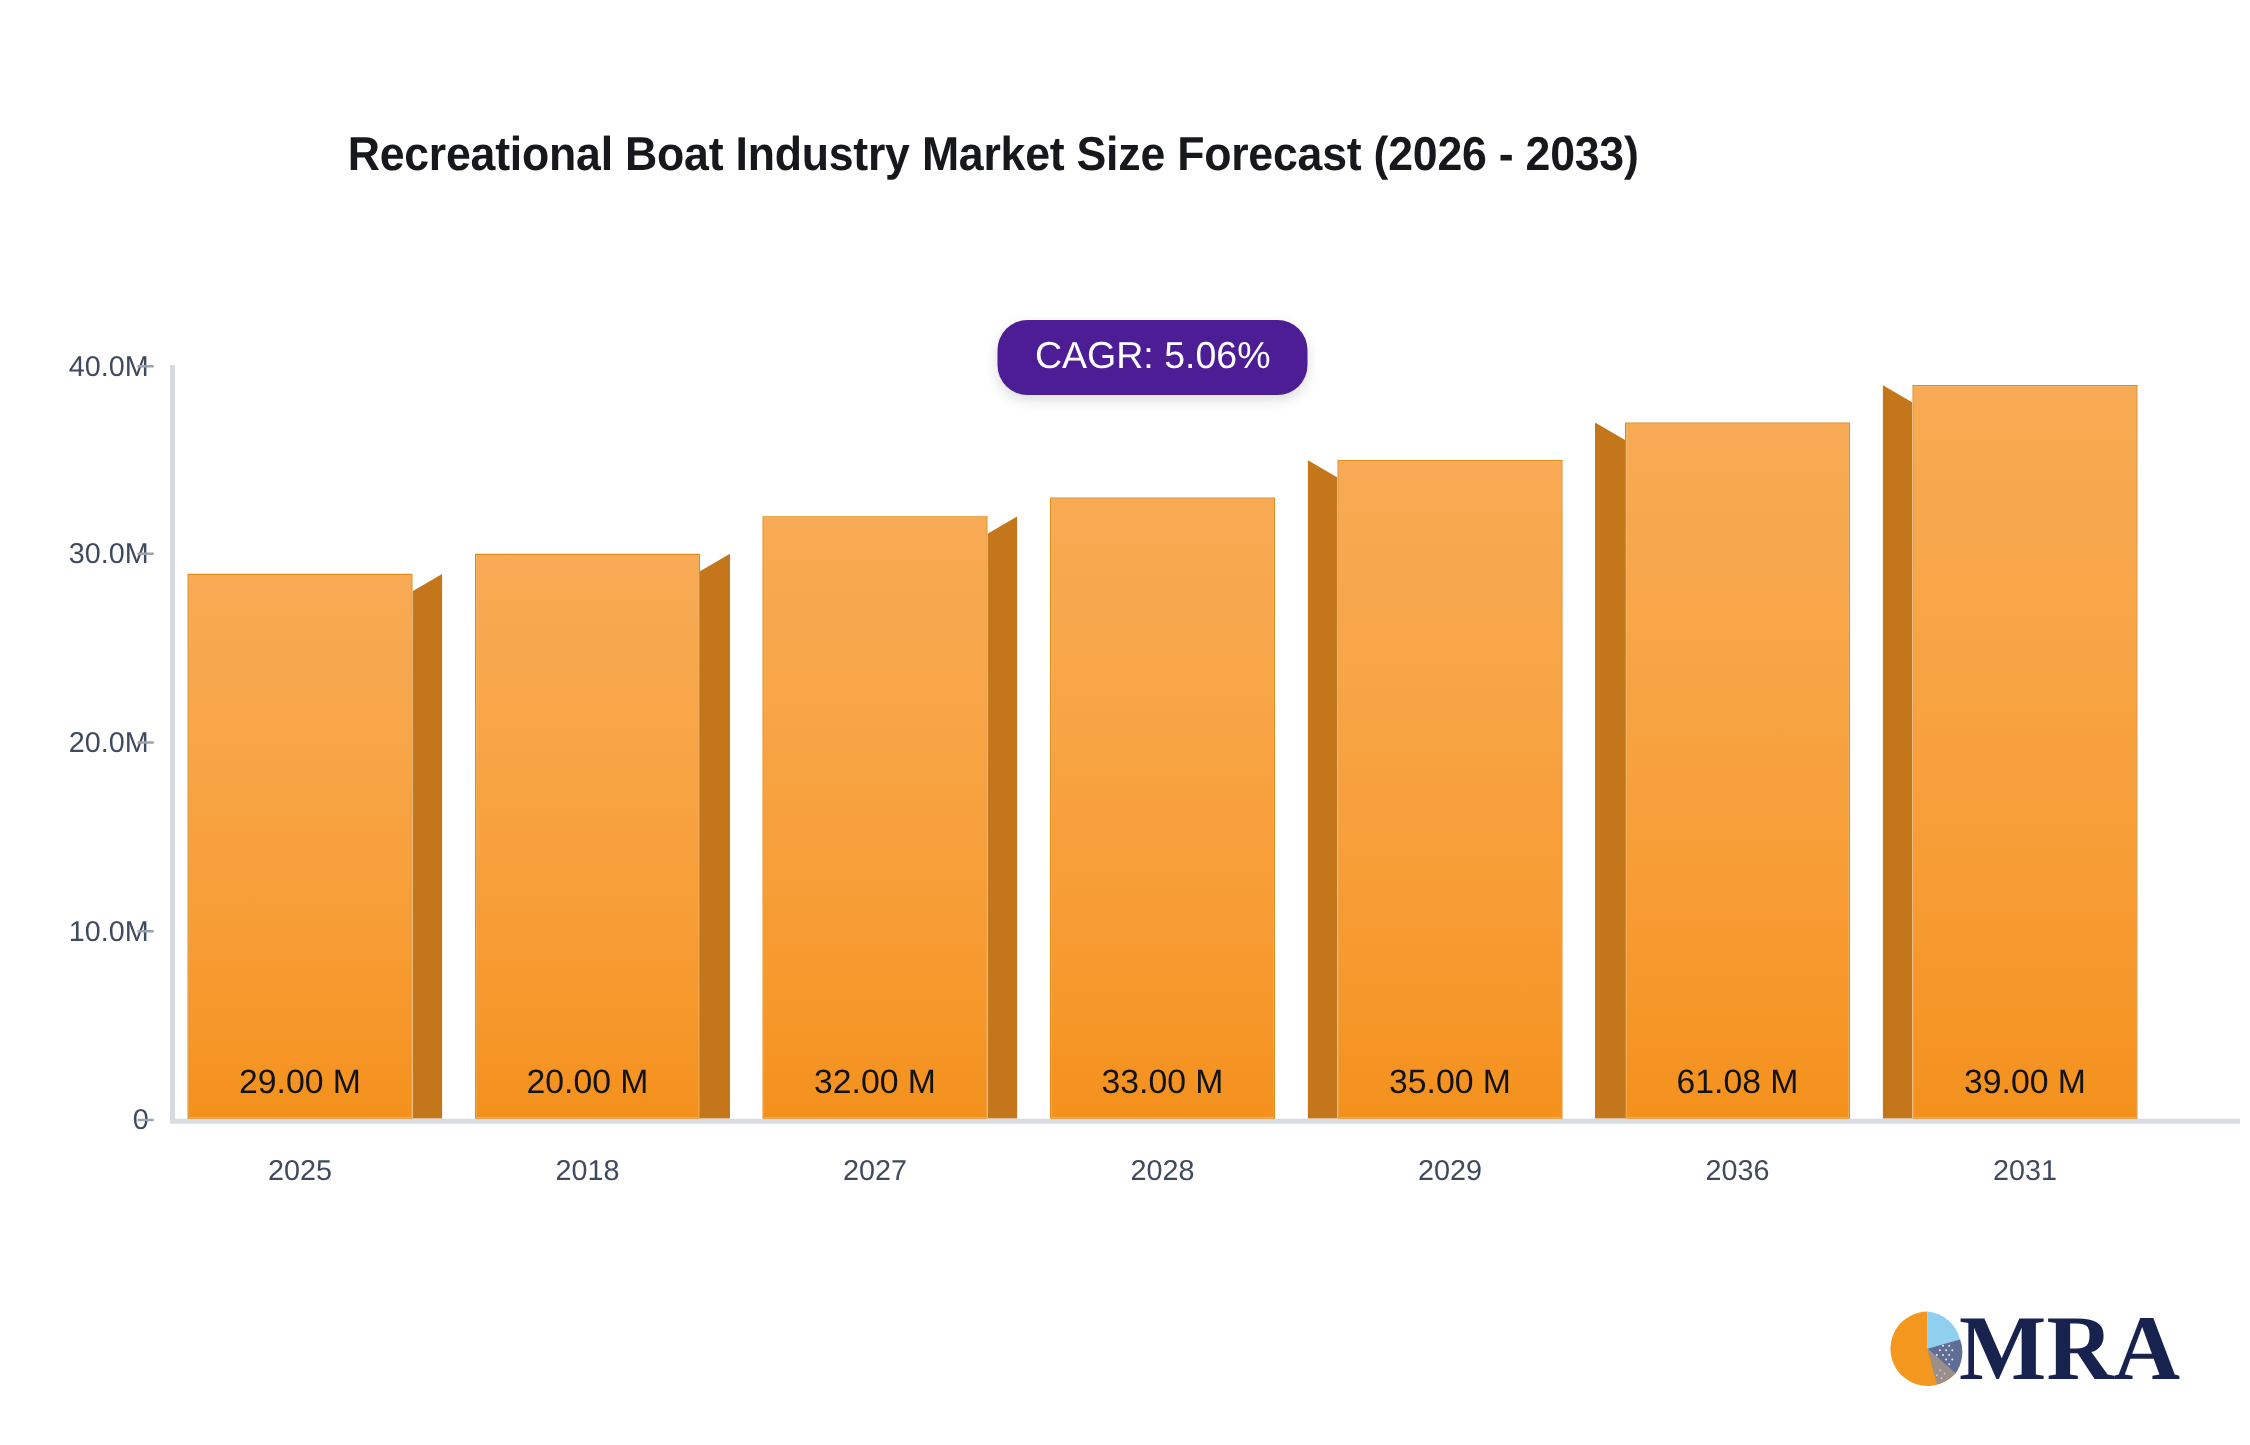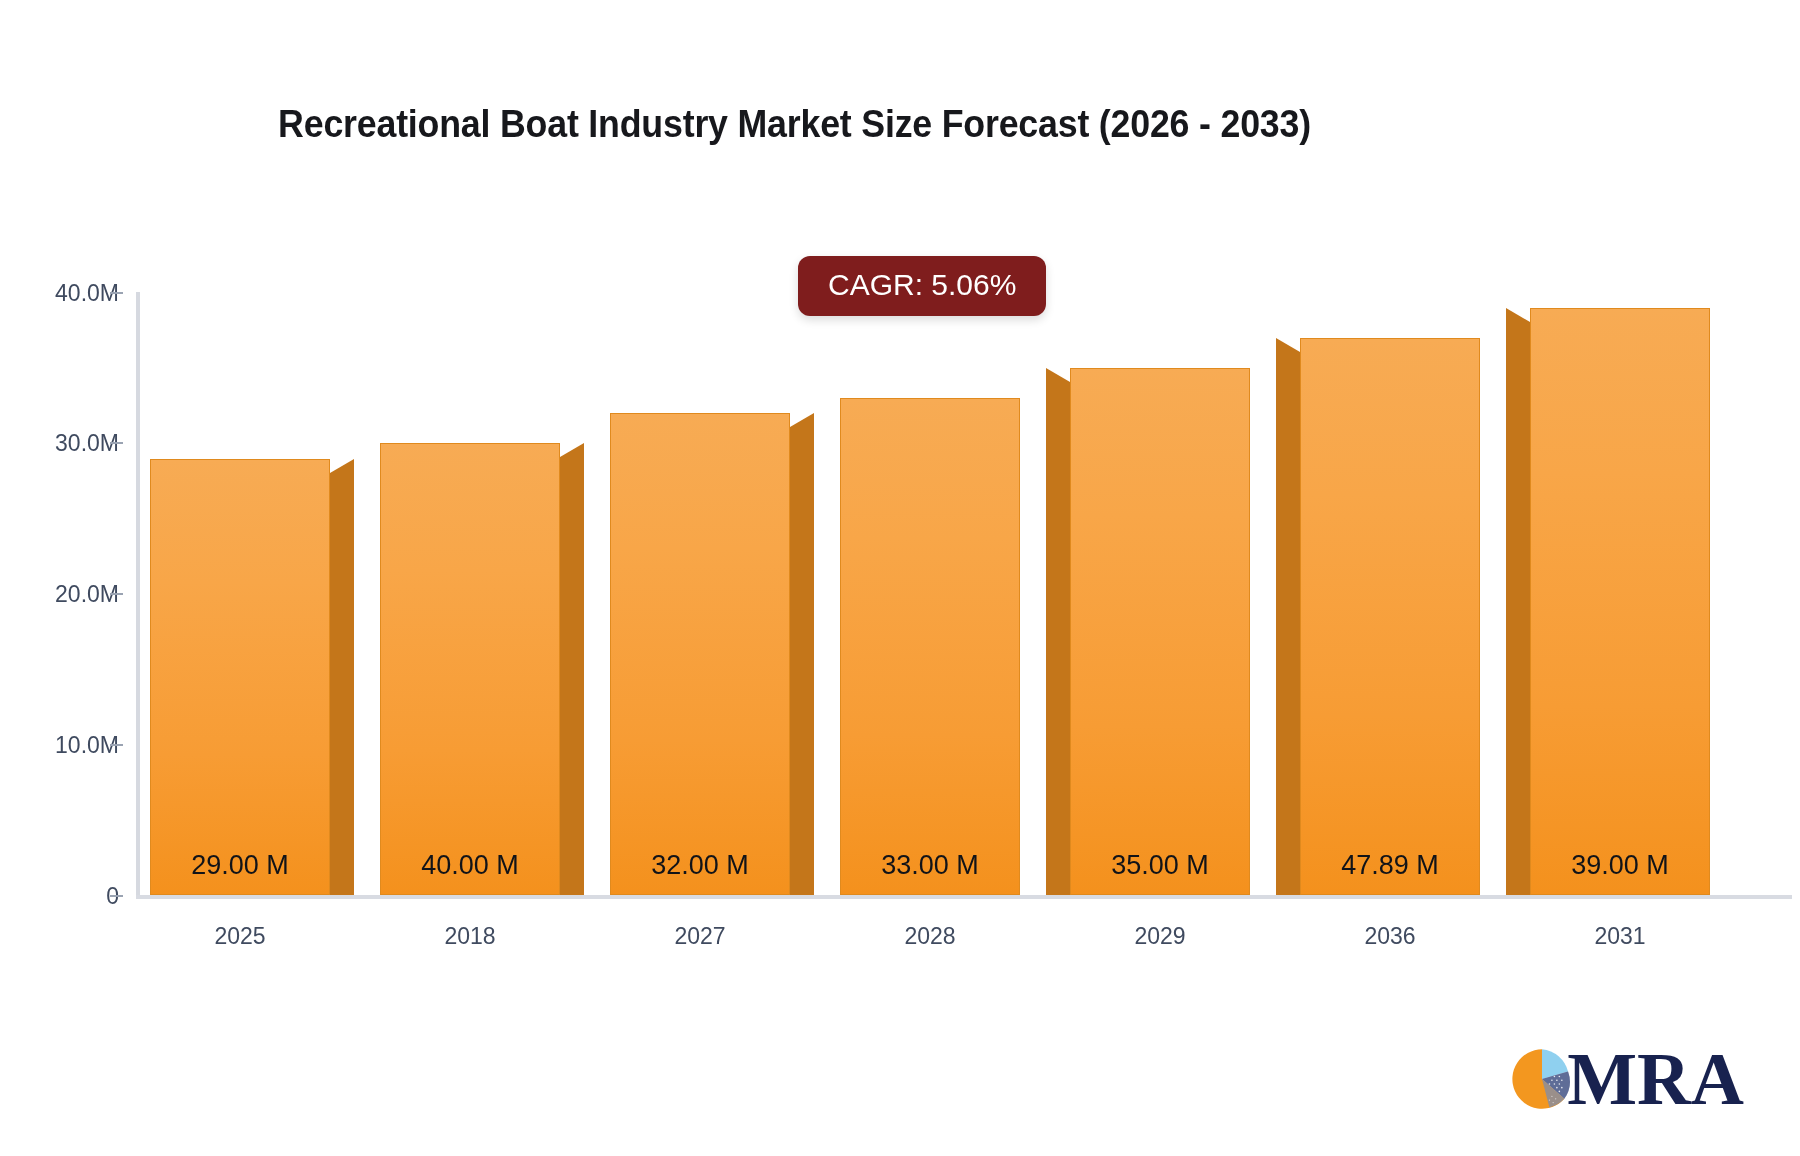--- a/index.html
+++ b/index.html
@@ -150,22 +150,22 @@
     color: #3f4a5f;
     white-space: nowrap;
   }
 
   
   #cagr-badge {
     position: absolute;
     left: 798px;
     top: 256px;
     padding: 14px 30px 16px 30px;
-    background: #7f1d1d;
-    border-radius: 12px;
+    background: #4c1d95;
+    border-radius: 24px;
     box-shadow: 0 4px 10px rgba(0,0,0,0.14);
     color: #ffffff;
     font-family: "Liberation Sans", sans-serif;
     font-size: 30px;
     font-weight: 400;
     white-space: nowrap;
     line-height: 1;
   }
 
   
@@ -225,21 +225,21 @@
     <div class="bar-group" style="left:150px; width:180px;">
       <div class="bar-side right" style="height: 436px;"></div>
       <div class="bar-face" style="height: 436px;"></div>
       <div class="bar-label">29.00 M</div>
       <div class="xtick">2025</div>
     </div>
 
     <div class="bar-group" style="left:380px; width:180px;">
       <div class="bar-side right" style="height: 452px;"></div>
       <div class="bar-face" style="height: 452px;"></div>
-      <div class="bar-label">40.00 M</div>
+      <div class="bar-label">20.00 M</div>
       <div class="xtick">2018</div>
     </div>
 
     <div class="bar-group" style="left:610px; width:180px;">
       <div class="bar-side right" style="height: 482px;"></div>
       <div class="bar-face" style="height: 482px;"></div>
       <div class="bar-label">32.00 M</div>
       <div class="xtick">2027</div>
     </div>
 
@@ -252,21 +252,21 @@
     <div class="bar-group" style="left:1070px; width:180px;">
       <div class="bar-side left" style="height: 527px;"></div>
       <div class="bar-face" style="height: 527px;"></div>
       <div class="bar-label">35.00 M</div>
       <div class="xtick">2029</div>
     </div>
 
     <div class="bar-group" style="left:1300px; width:180px;">
       <div class="bar-side left" style="height: 557px;"></div>
       <div class="bar-face" style="height: 557px;"></div>
-      <div class="bar-label">47.89 M</div>
+      <div class="bar-label">61.08 M</div>
       <div class="xtick">2036</div>
     </div>
 
     <div class="bar-group" style="left:1530px; width:180px;">
       <div class="bar-side left" style="height: 587px;"></div>
       <div class="bar-face" style="height: 587px;"></div>
       <div class="bar-label">39.00 M</div>
       <div class="xtick">2031</div>
     </div>
 

